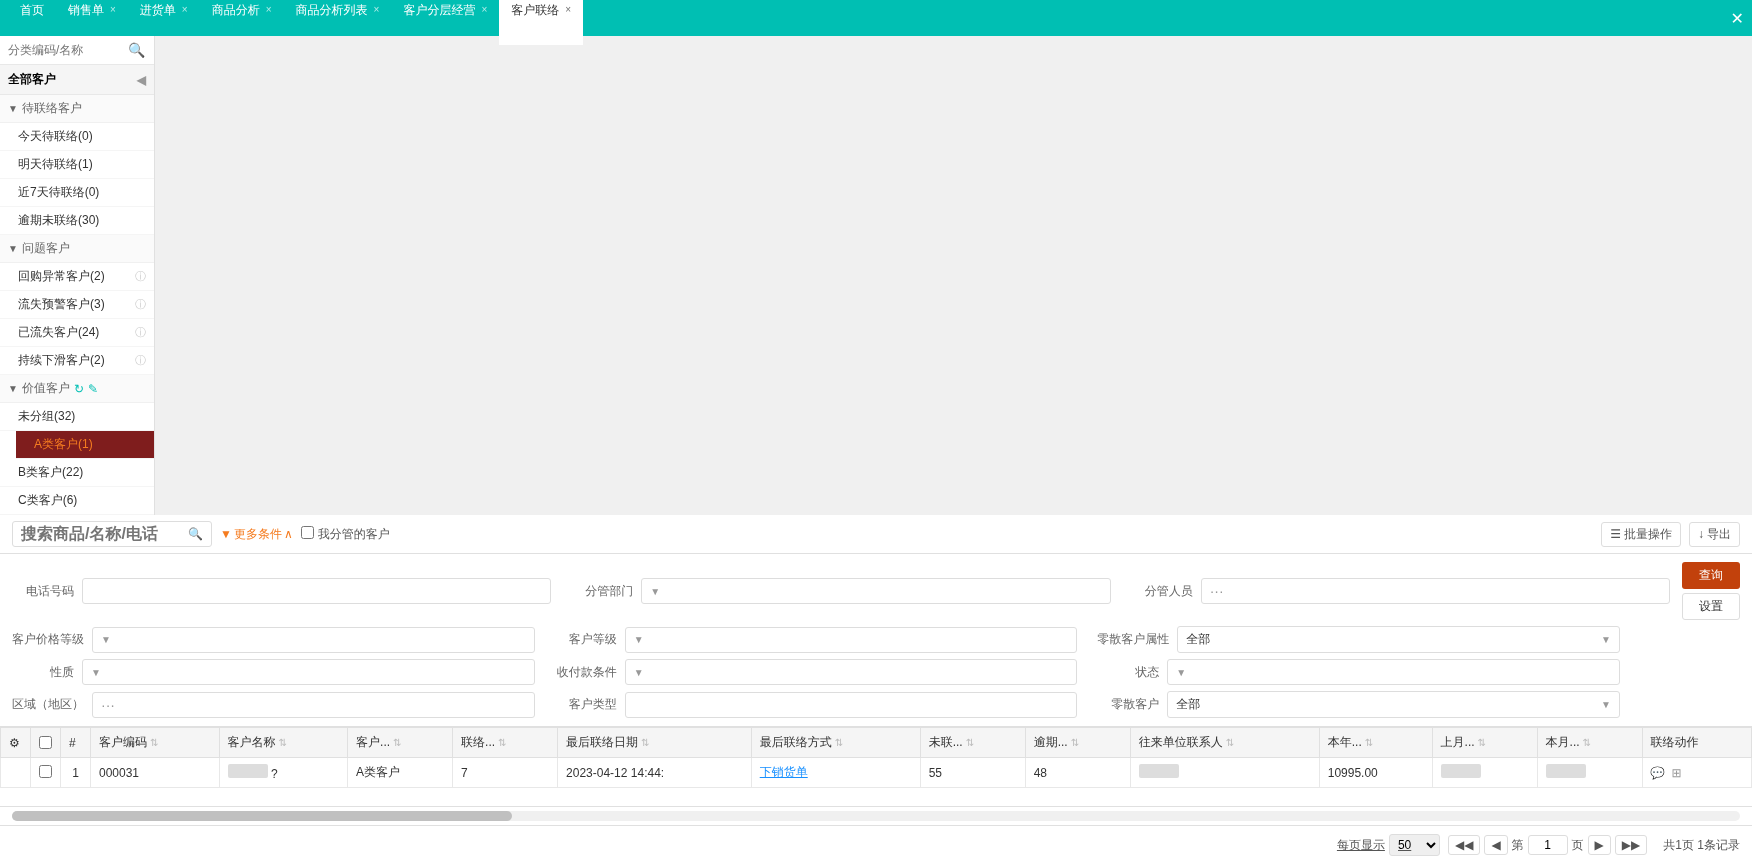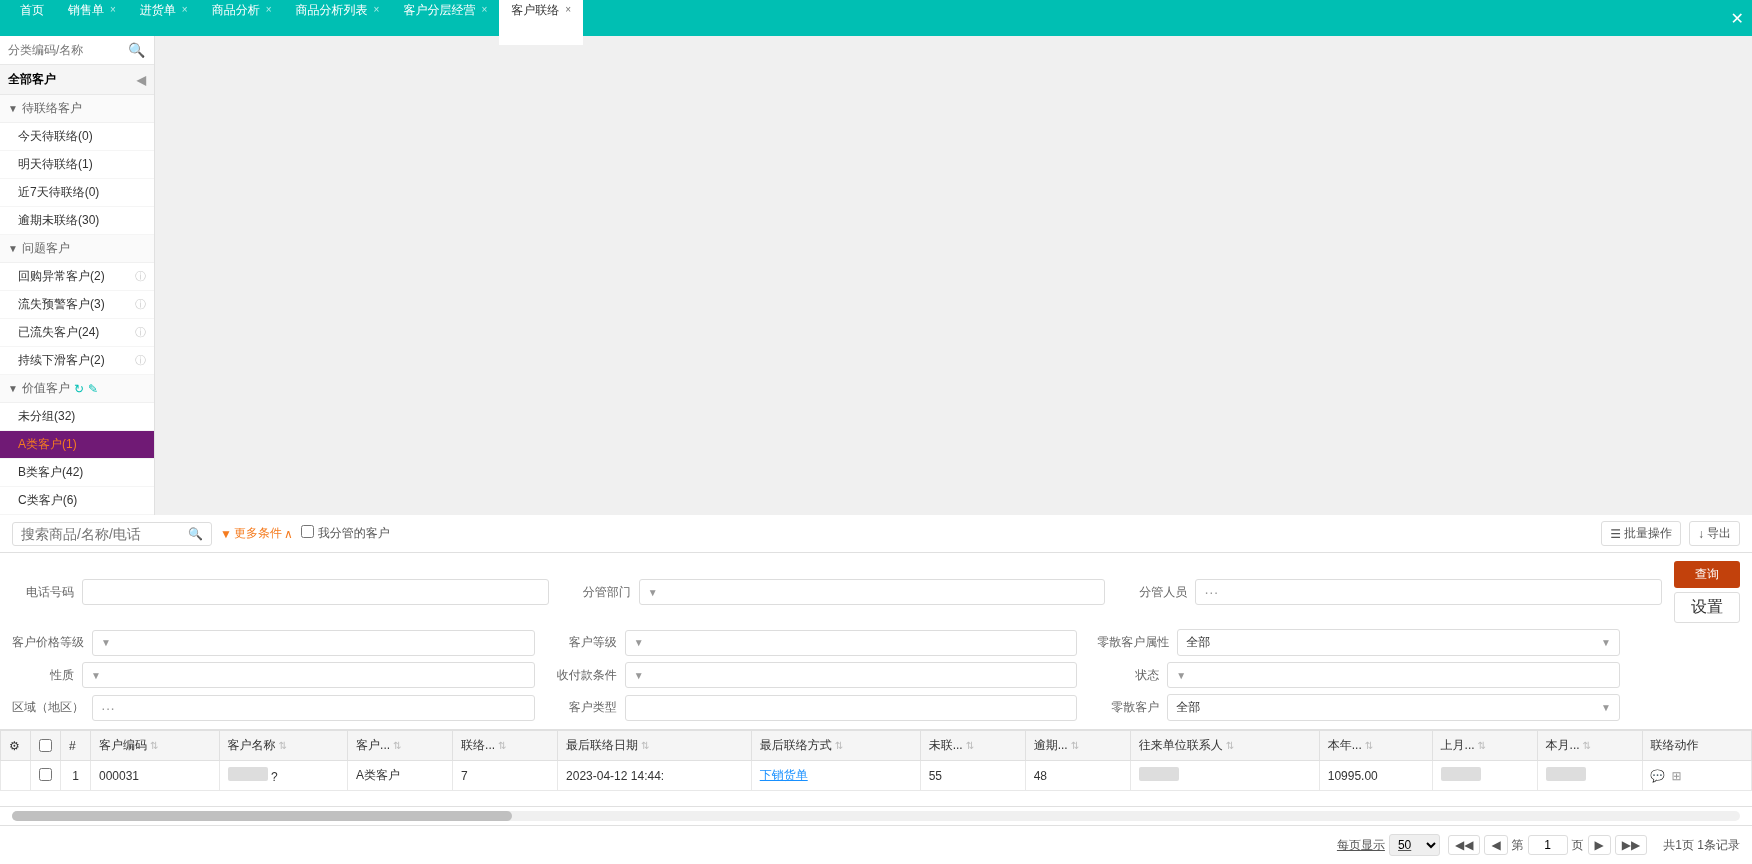--- a/index.html
+++ b/index.html
@@ -58,21 +58,21 @@
       color: #666; font-size: 12px; cursor: pointer; background: #fafafa;
       border-bottom: 1px solid #f0f0f0;
     }
     .sidebar-group-header .arrow { margin-right: 4px; font-size: 10px; }
 
     .sidebar-item {
       padding: 5px 8px 5px 18px; cursor: pointer; color: #333;
       border-bottom: 1px solid #f5f5f5; display: flex; align-items: center;
       justify-content: space-between;
     }
-    .sidebar-item.active { background: #701a75; color: #f57c20; }
+    .sidebar-item.active { background: #7f1d1d; color: #f57c20; margin-left: 16px; }
     .sidebar-item .item-name { flex: 1; }
     .sidebar-item .item-icon { color: #ccc; font-size: 11px; }
 
     
     .content-area {
       flex: 1; display: flex; flex-direction: column; overflow: hidden;
       background: #f5f5f5;
     }
 
     
@@ -80,21 +80,21 @@
       background: white; padding: 6px 12px;
       border-bottom: 1px solid #e0e0e0;
       display: flex; align-items: center; gap: 8px;
     }
     .filter-search-box {
       display: flex; align-items: center;
       border: 1px solid #ddd; border-radius: 3px; padding: 3px 8px;
       background: white; width: 200px;
     }
     .filter-search-box input {
-      border: none; outline: none; font-size: 14px; width: 100%; color: #a21caf;
+      border: none; outline: none; font-size: 16px; width: 100%; color: #a21caf; font-weight: bold;
     }
     .filter-search-box .search-icon { color: #00bfb3; cursor: pointer; }
     .filter-more {
       display: flex; align-items: center; color: #f57c20; cursor: pointer; gap: 2px;
     }
     .filter-my-customers {
       display: flex; align-items: flex-start; gap: 4px; color: #555; cursor: pointer;
     }
     .filter-my-customers input[type=checkbox] { cursor: pointer; }
     .filter-toolbar .spacer { flex: 1; }
@@ -131,21 +131,21 @@
     .action-btns {
       display: flex; flex-direction: column; gap: 4px;
       margin-left: 12px;
     }
     .btn-query {
       background: #c2410c; color: white; border: none;
       padding: 5px 16px; border-radius: 3px; cursor: pointer; font-size: 12px;
     }
     .btn-settings {
       background: white; color: #333; border: 1px solid #ddd;
-      padding: 4px 16px; border-radius: 3px; cursor: pointer; font-size: 16px;
+      padding: 4px 16px; border-radius: 3px; cursor: pointer; font-size: 12px;
     }
 
     
     .table-wrapper {
       flex: 1; overflow: auto; background: white; margin: 0;
     }
     table {
       width: 100%; border-collapse: collapse; font-size: 12px;
     }
     table th {
@@ -297,21 +297,21 @@
       <span style="margin-left:4px; color:#00bfb3; cursor:pointer;">↻</span>
       <span style="margin-left:4px; color:#00bfb3; cursor:pointer;">✎</span>
     </div>
     <div class="sidebar-item">
       <span class="item-name">未分组(32)</span>
     </div>
     <div class="sidebar-item active">
       <span class="item-name">A类客户(1)</span>
     </div>
     <div class="sidebar-item">
-      <span class="item-name">B类客户(42)</span>
+      <span class="item-name">B类客户(22)</span>
     </div>
     <div class="sidebar-item">
       <span class="item-name">C类客户(6)</span>
     </div>
   </div>
 
   <div class="content-area">
 
     <div class="filter-toolbar">
       <div class="filter-search-box">

